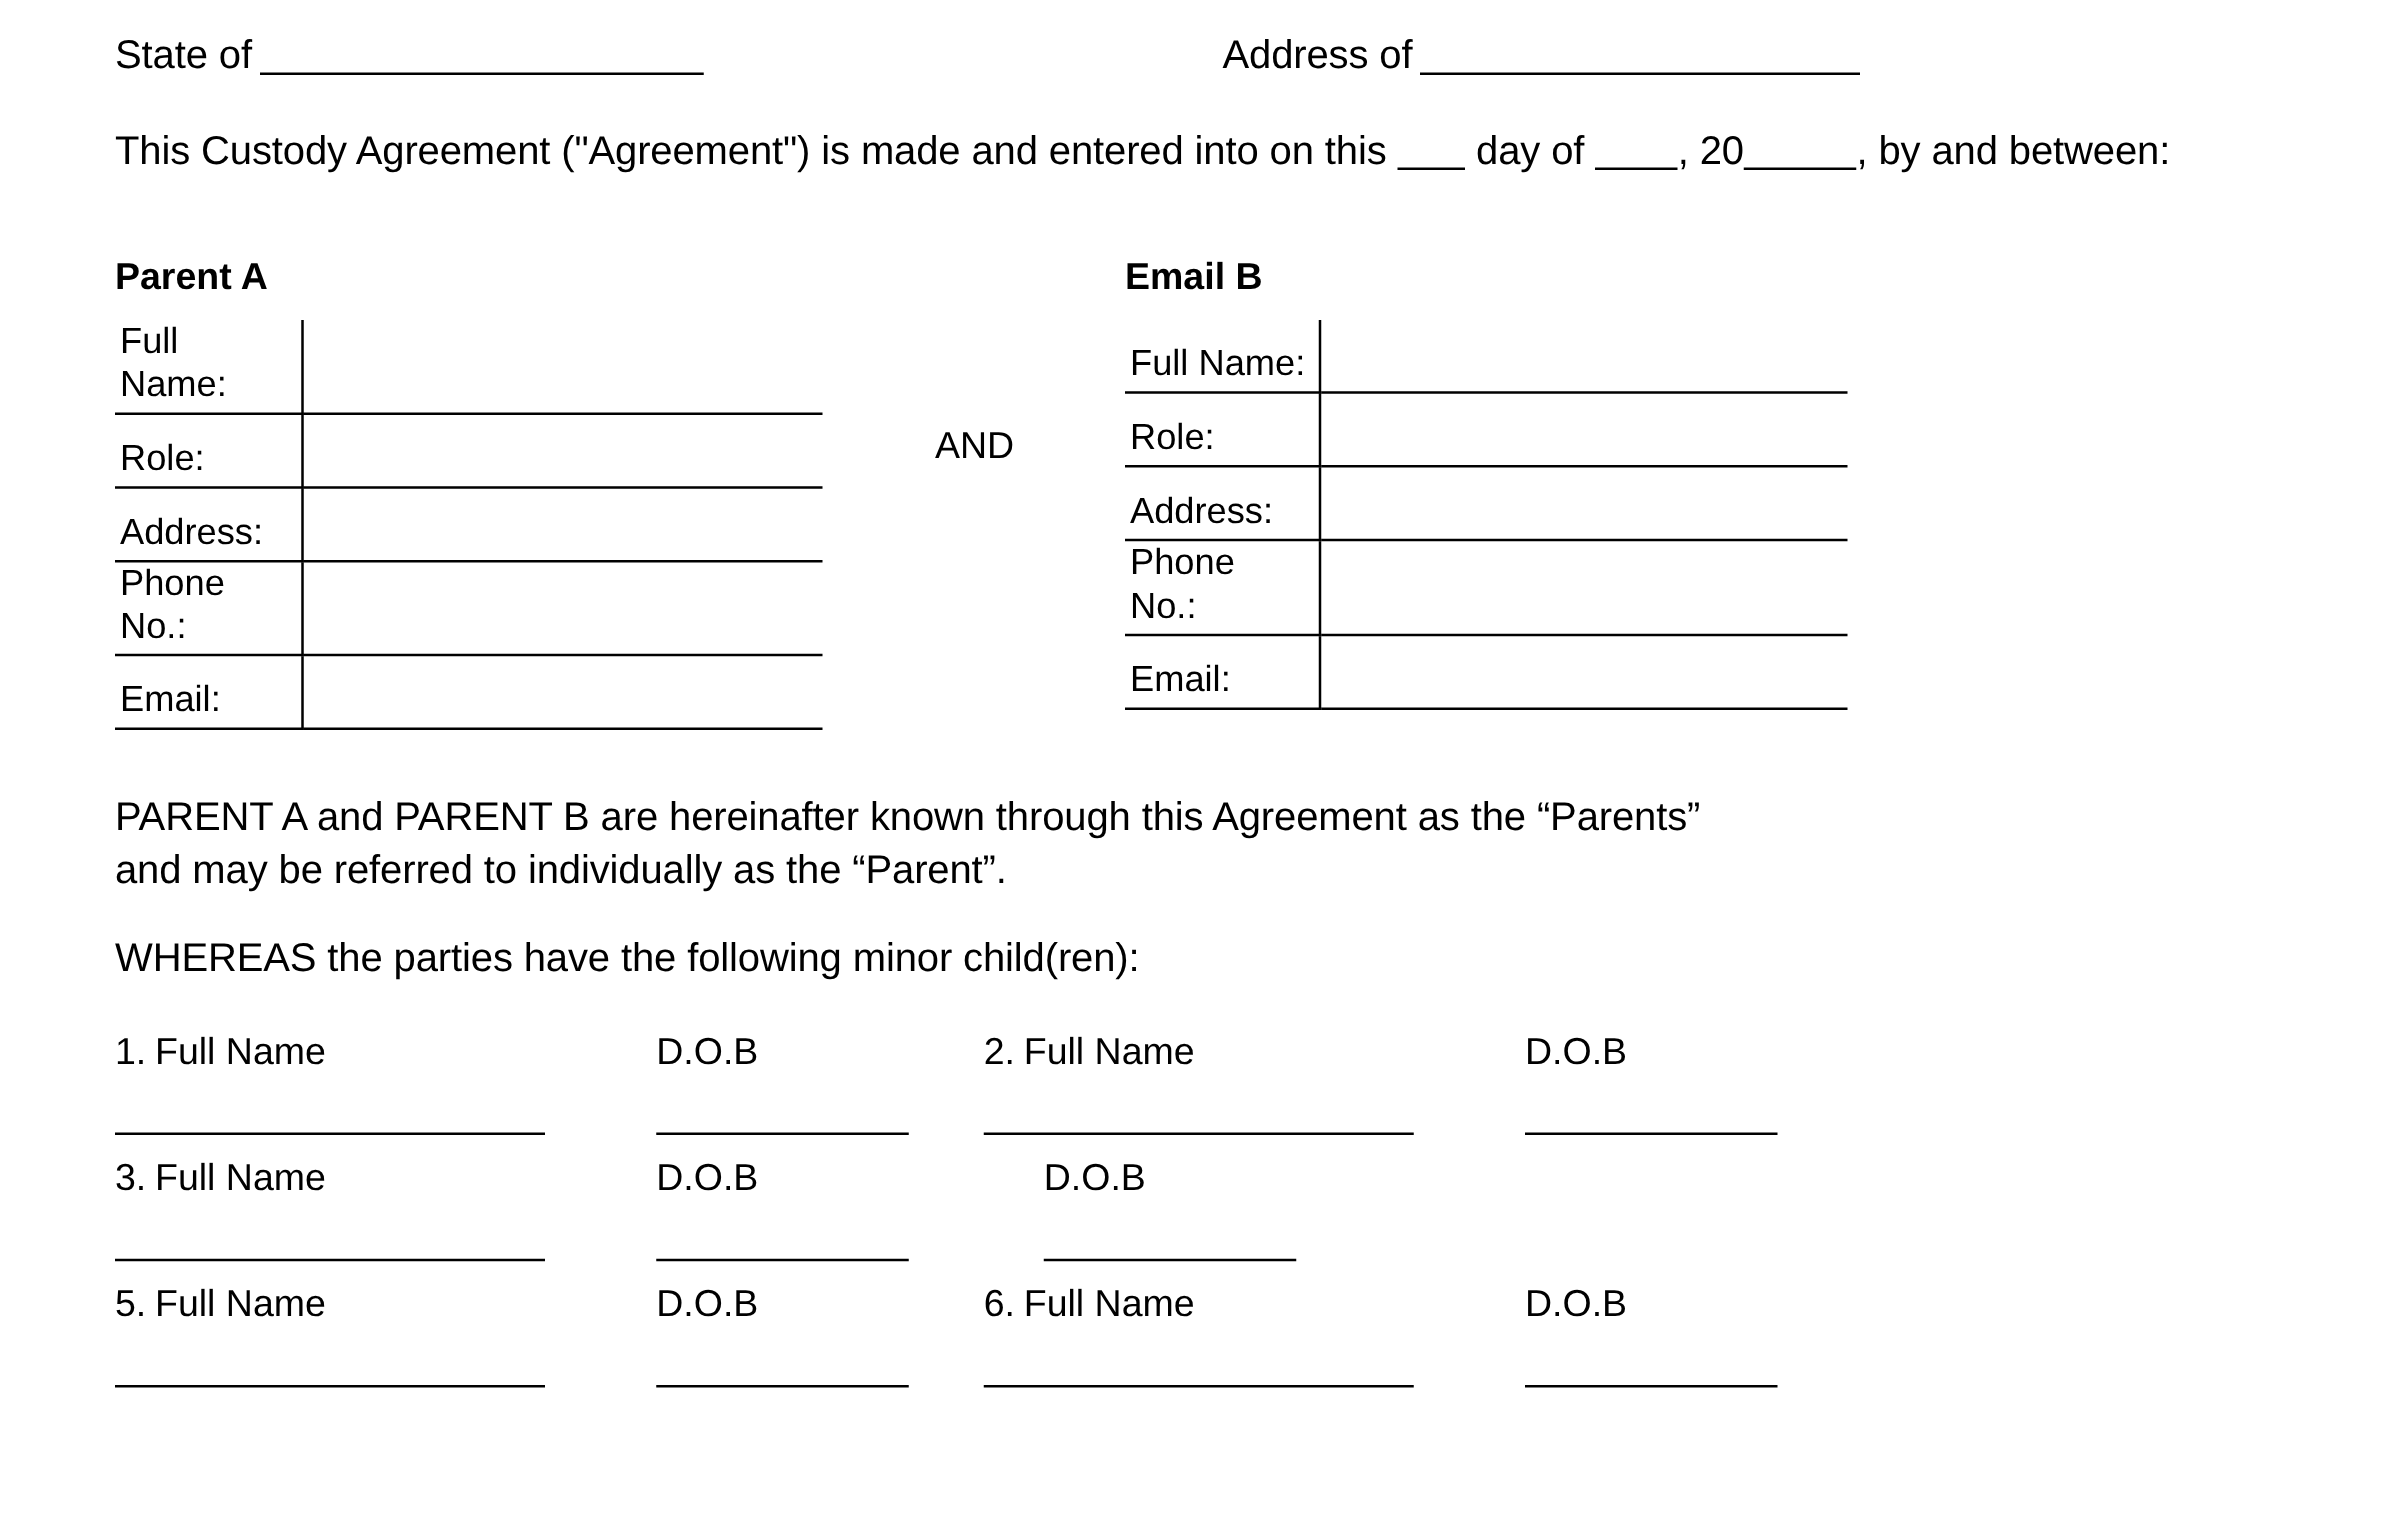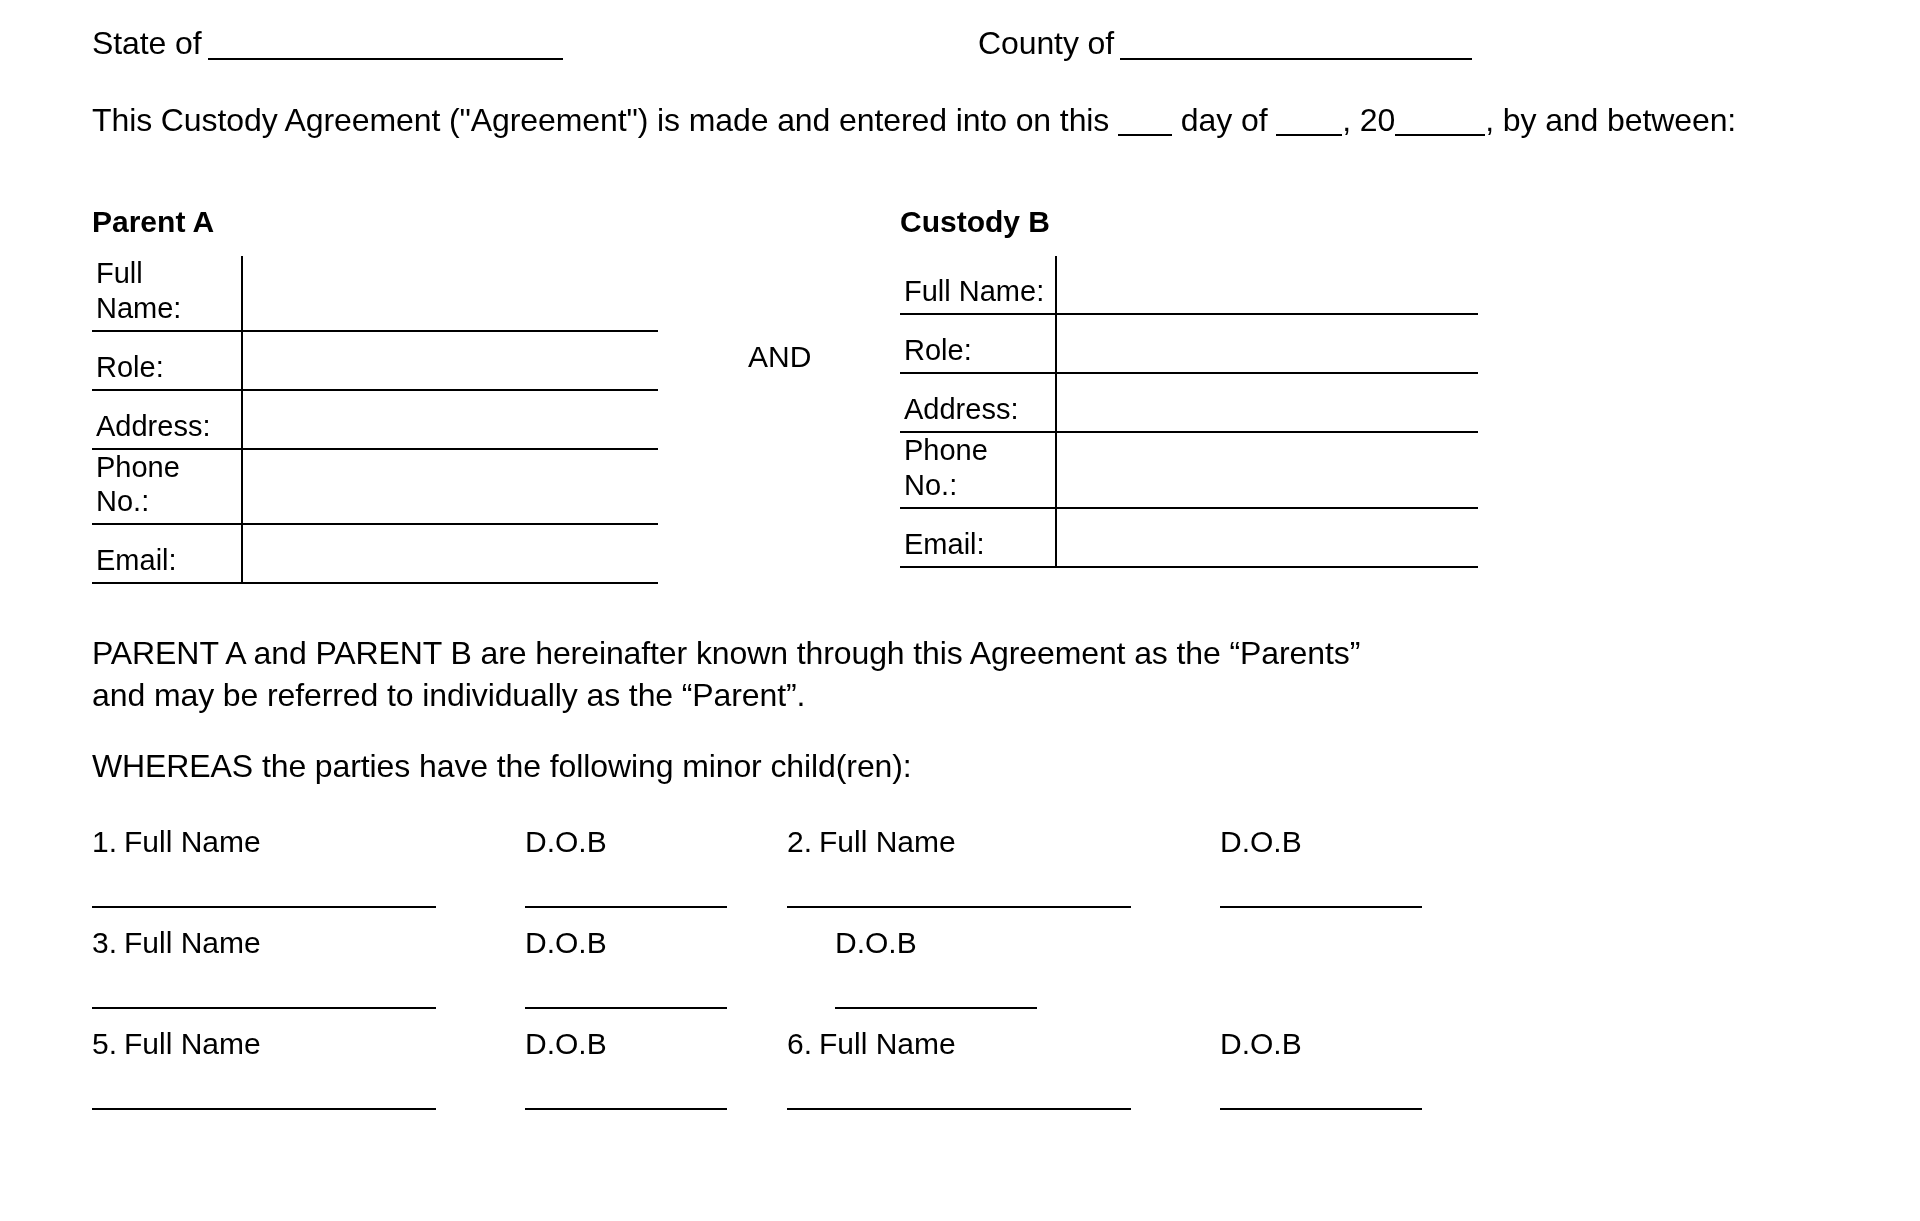--- a/index.html
+++ b/index.html
@@ -170,21 +170,21 @@
   .child-line.name-line { width: 344px; }
   .child-line.dob-line  { width: 202px; }
 </style>
 </head>
 <body>
 
 <div class="page">
 
   <div class="hdr-row">
     <div class="hdr-left txt"><span>State of</span><span class="blank-rule blank-state"></span></div>
-    <div class="hdr-right txt"><span>County of</span><span class="blank-rule blank-county"></span></div>
+    <div class="hdr-right txt"><span>Address of</span><span class="blank-rule blank-county"></span></div>
   </div>
 
   <div class="intro txt"><span>This Custody Agreement ("Agreement") is made and entered into on this</span> <span class="inline-blank ib-day"></span> <span>day of</span> <span class="inline-blank ib-month"></span><span>, 20</span><span class="inline-blank ib-year"></span><span>, by and between:</span></div>
 
   <div class="parent-block parent-a">
     <div class="parent-title">Parent A</div>
     <table class="ptable">
       <colgroup>
           <col class="c1">
           <col>
@@ -210,21 +210,21 @@
           <td class="lbl">Email:</td>
           <td class="val"></td>
         </tr>
       </tbody>
     </table>
   </div>
 
   <div class="and-label">AND</div>
 
   <div class="parent-block parent-b">
-    <div class="parent-title">Custody B</div>
+    <div class="parent-title">Email B</div>
     <table class="ptable">
       <colgroup>
           <col class="c1">
           <col>
         </colgroup>
       <tbody>
         <tr>
           <td class="lbl">Full Name:</td>
           <td class="val"></td>
         </tr>

